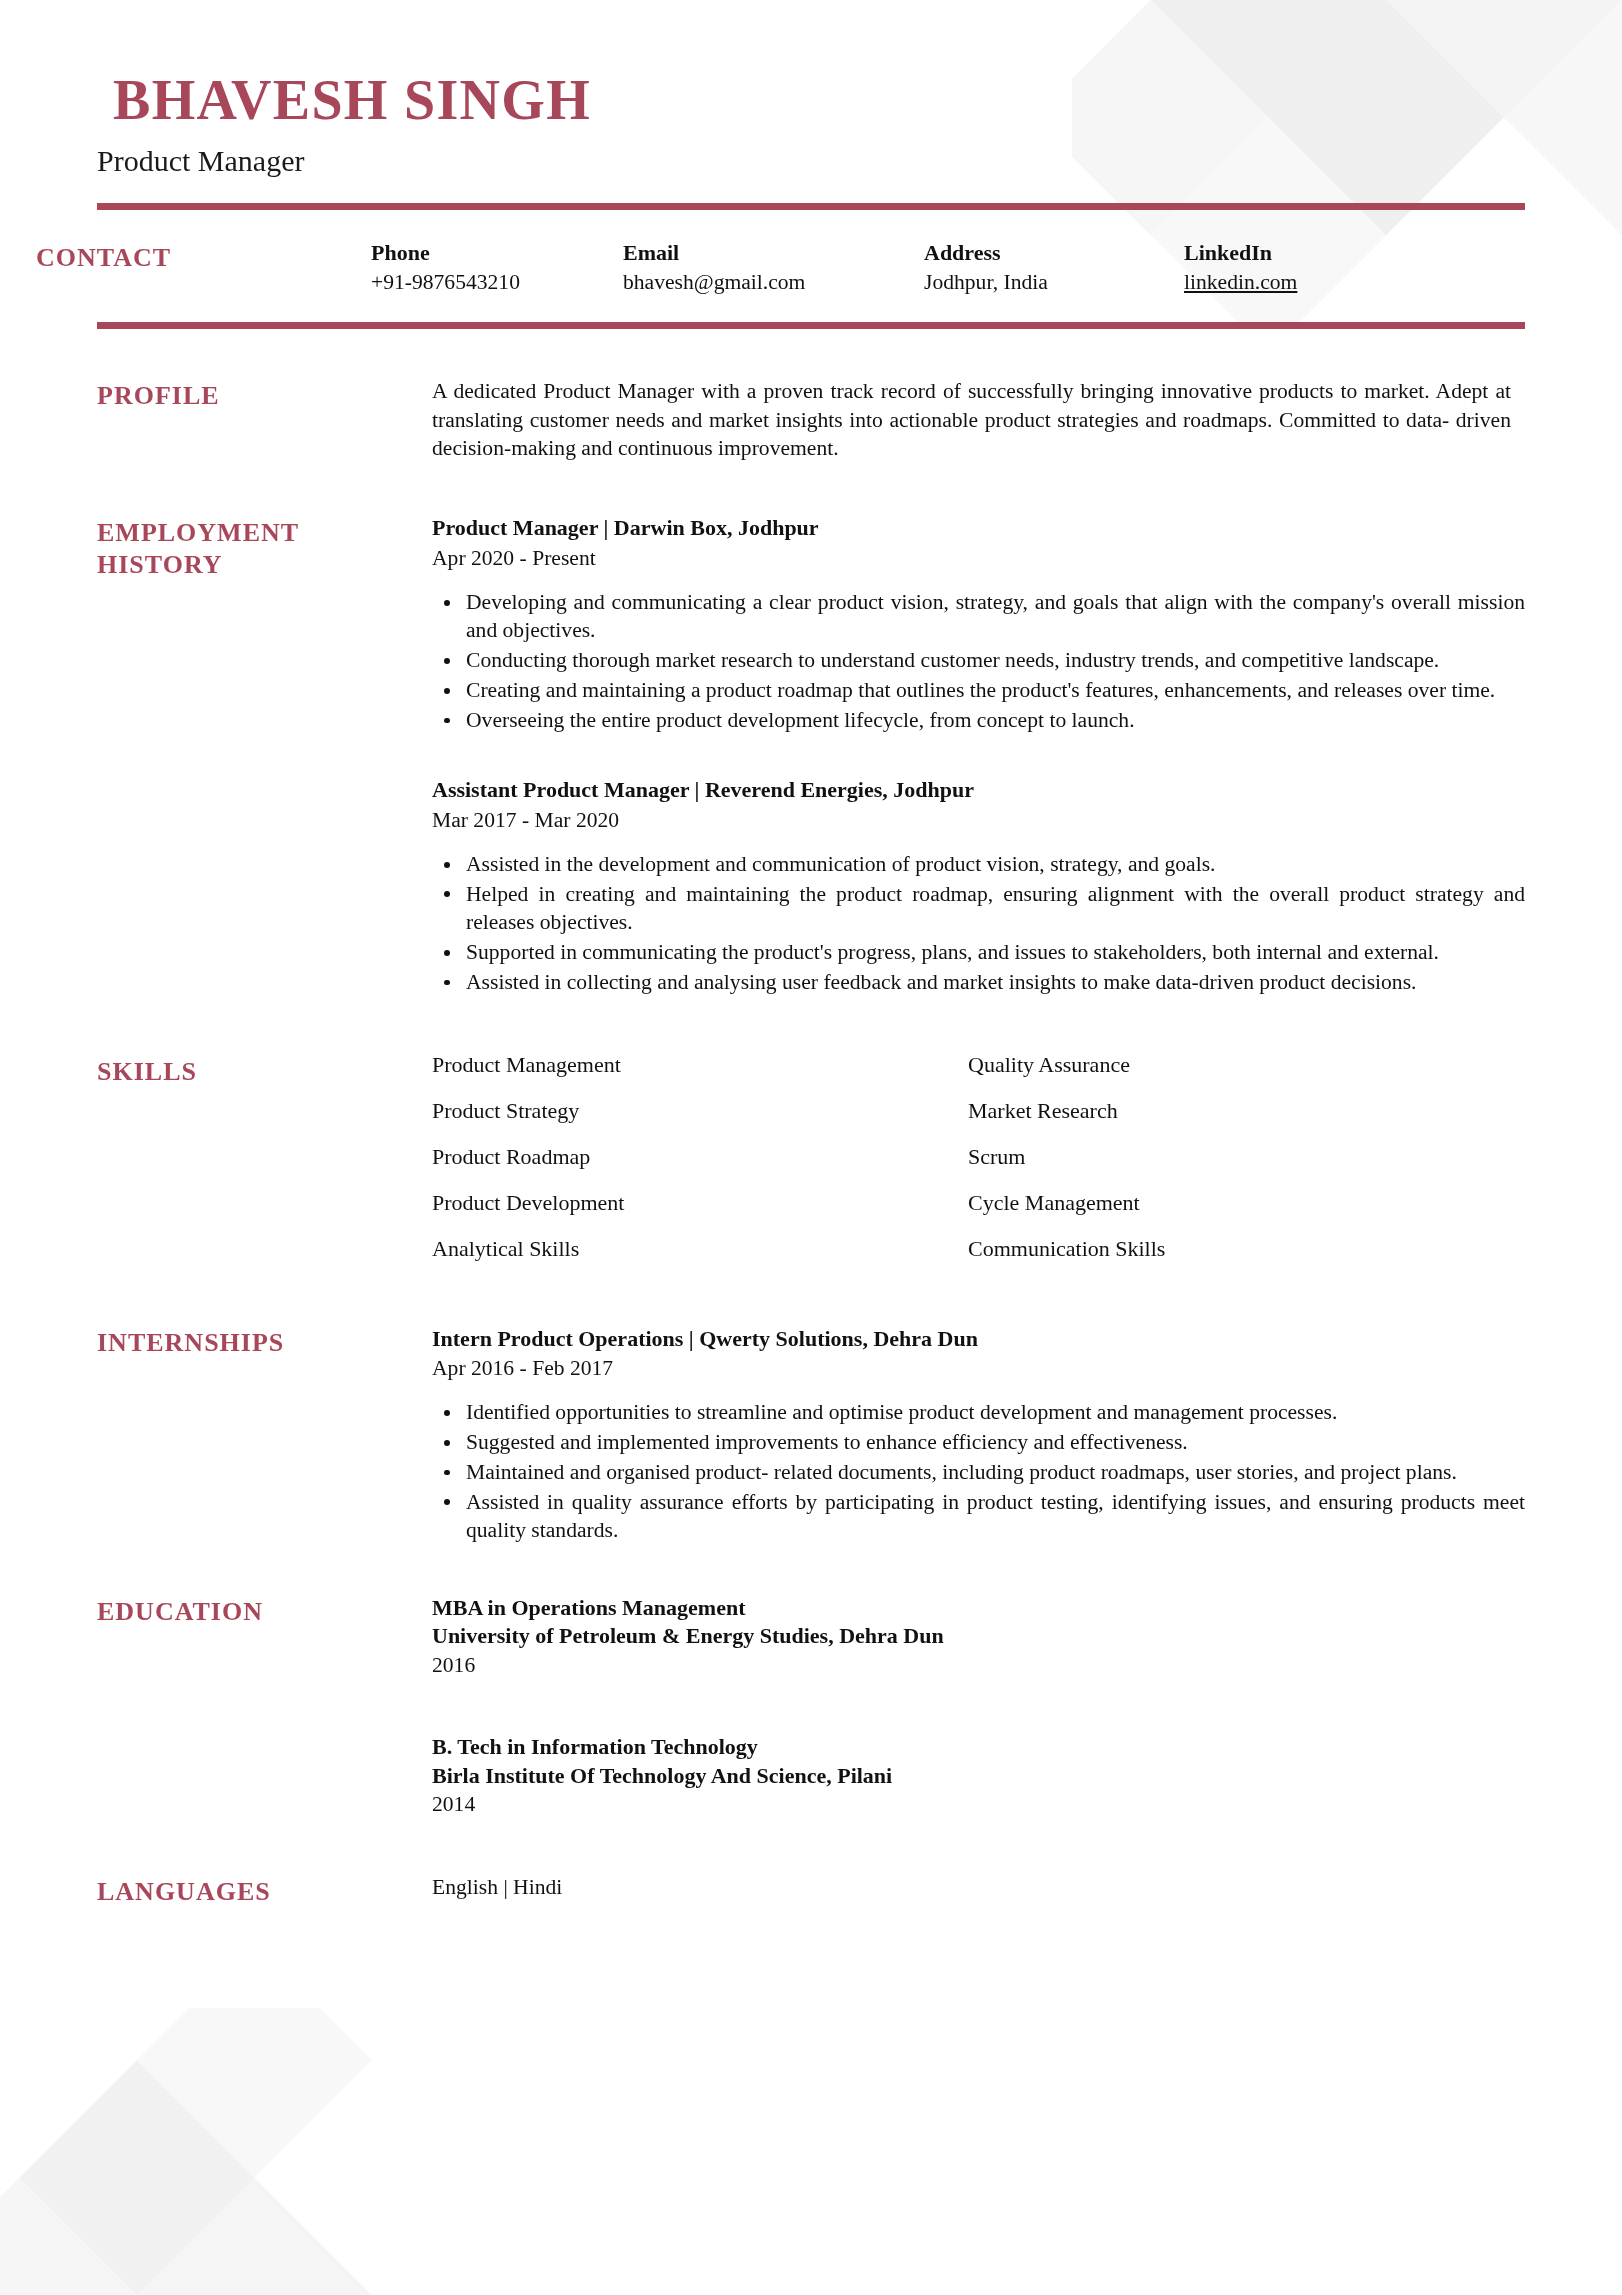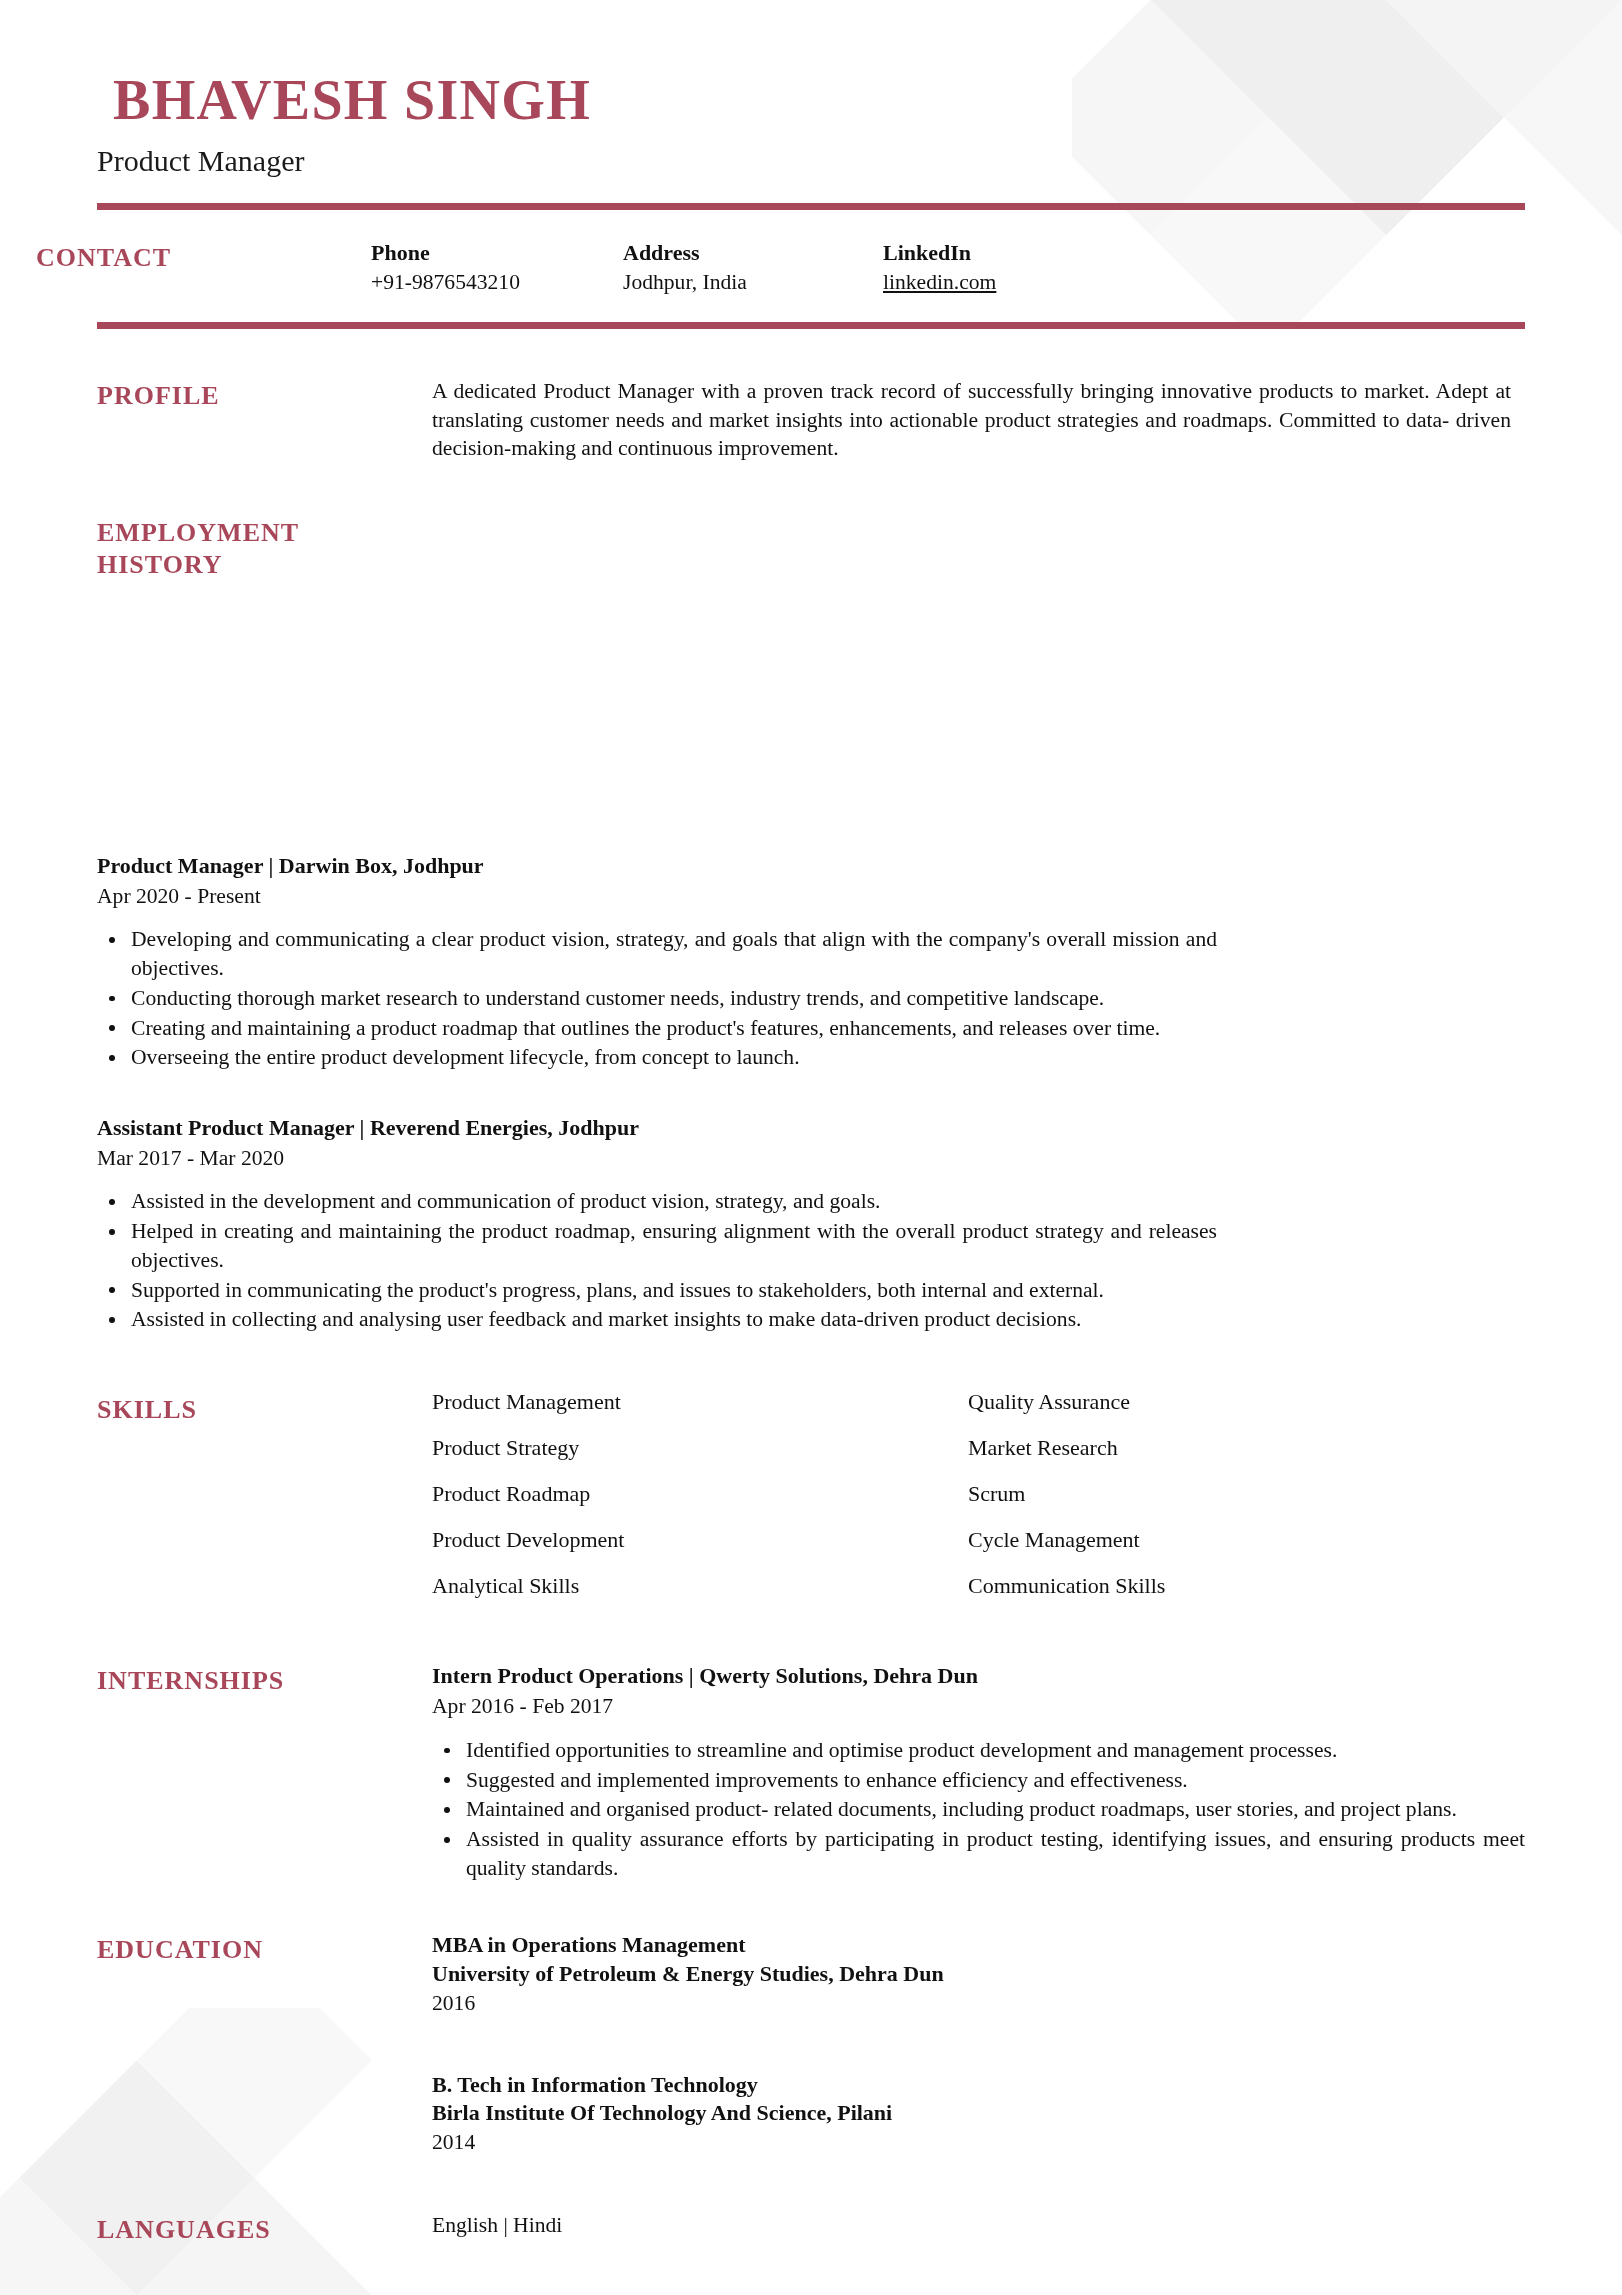--- a/index.html
+++ b/index.html
@@ -115,21 +115,21 @@
   
   .profile-section { padding-top: 48px; }
   .profile-text {
     text-align: justify;
     font-size: 21.6px;
     line-height: 1.33;
     max-width: 1079px;
   }
 
   
-  .emp-section { padding-top: 51px; flex-direction: column; }
+  .emp-section { padding-top: 51px; }
   .job-head {
     font-weight: bold;
     font-size: 22px;
     color: #111;
     line-height: 1.3;
   }
   .job-dates {
     font-size: 21.6px;
     color: #111;
     line-height: 1.3;
@@ -235,20 +235,24 @@
     <div class="rule"></div>
 
     <div class="section contact-section">
       <div class="sec-label">CONTACT</div>
       <div class="sec-body">
         <div class="contact-cols">
           <div class="contact-col c-phone">
             <div class="contact-k">Phone</div>
             <div class="contact-v">+91-9876543210</div>
           </div>
+          <div class="contact-col c-email">
+            <div class="contact-k">Email</div>
+            <div class="contact-v">bhavesh@gmail.com</div>
+          </div>
           <div class="contact-col c-address">
             <div class="contact-k">Address</div>
             <div class="contact-v">Jodhpur, India</div>
           </div>
           <div class="contact-col c-linkedin">
             <div class="contact-k">LinkedIn</div>
             <div class="contact-v link">linkedin.com</div>
           </div>
         </div>
       </div>

